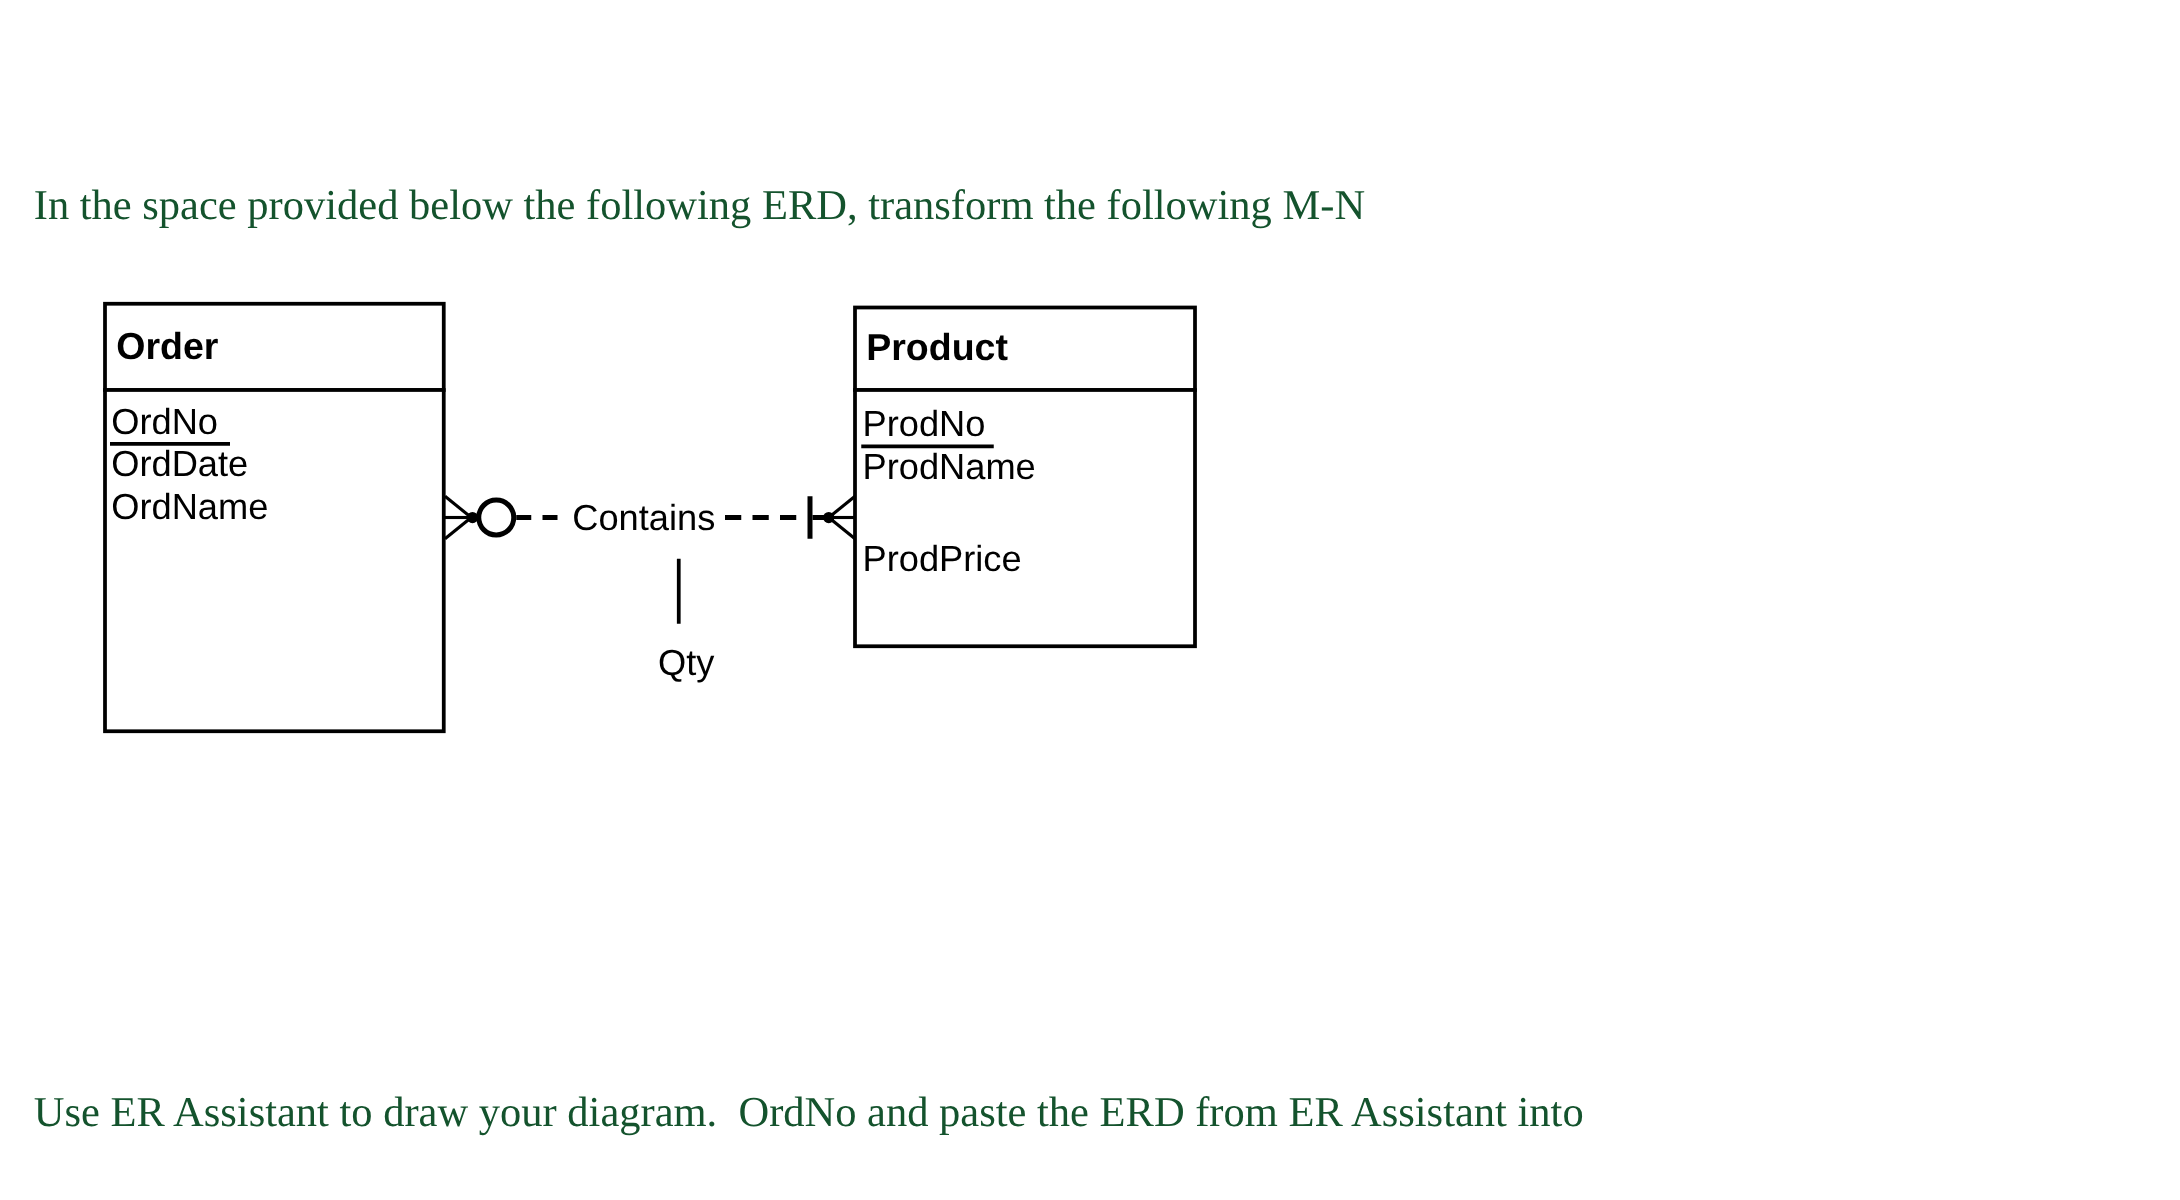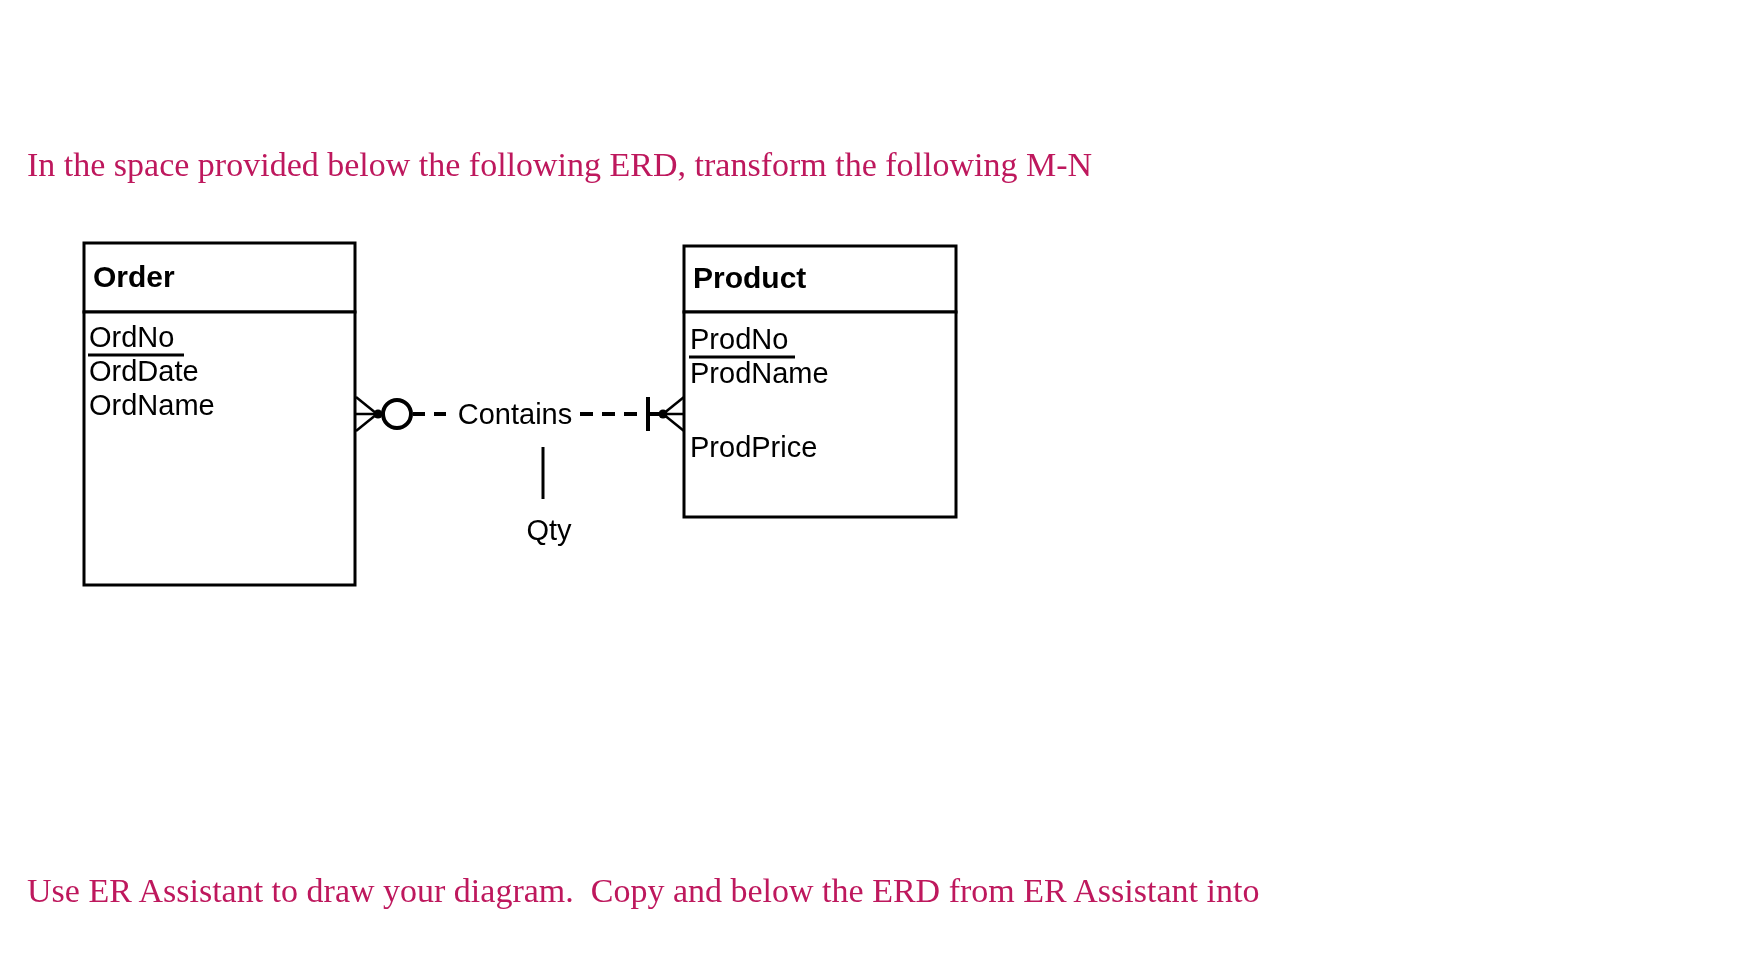--- a/index.html
+++ b/index.html
@@ -6,21 +6,21 @@
   body {
     width: 1744px; height: 960px;
     background: #ffffff;
     position: relative;
     overflow: hidden;
     font-family: "Liberation Serif", serif;
   }
   .para {
     position: absolute;
     left: 27px;
-    color: #be185d;
+    color: #14532d;
     font-size: 34px;
     line-height: 57px;
     white-space: pre; 
   }
   #top-para { top: 22px; }
   #bottom-para { top: 748px; }
   svg.erd {
     position: absolute;
     left: 0; top: 0;
     width: 1744px; height: 960px;
@@ -88,16 +88,16 @@
     <line x1="543" y1="447" x2="543" y2="499" stroke-width="3"></line>
     <text x="549" y="540" text-anchor="middle" class="rel-label">Qty</text>
   </g>
 </svg>
 
 <div class="para" id="top-para">
   <div class="line">In the space provided below the following ERD, transform the following M-N</div>
 </div>
 
 <div class="para" id="bottom-para">
-  <div class="line">Use ER Assistant to draw your diagram.  Copy and below the ERD from ER Assistant into</div>
+  <div class="line">Use ER Assistant to draw your diagram.  OrdNo and paste the ERD from ER Assistant into</div>
   
   
 </div>
 
 </body></html>

